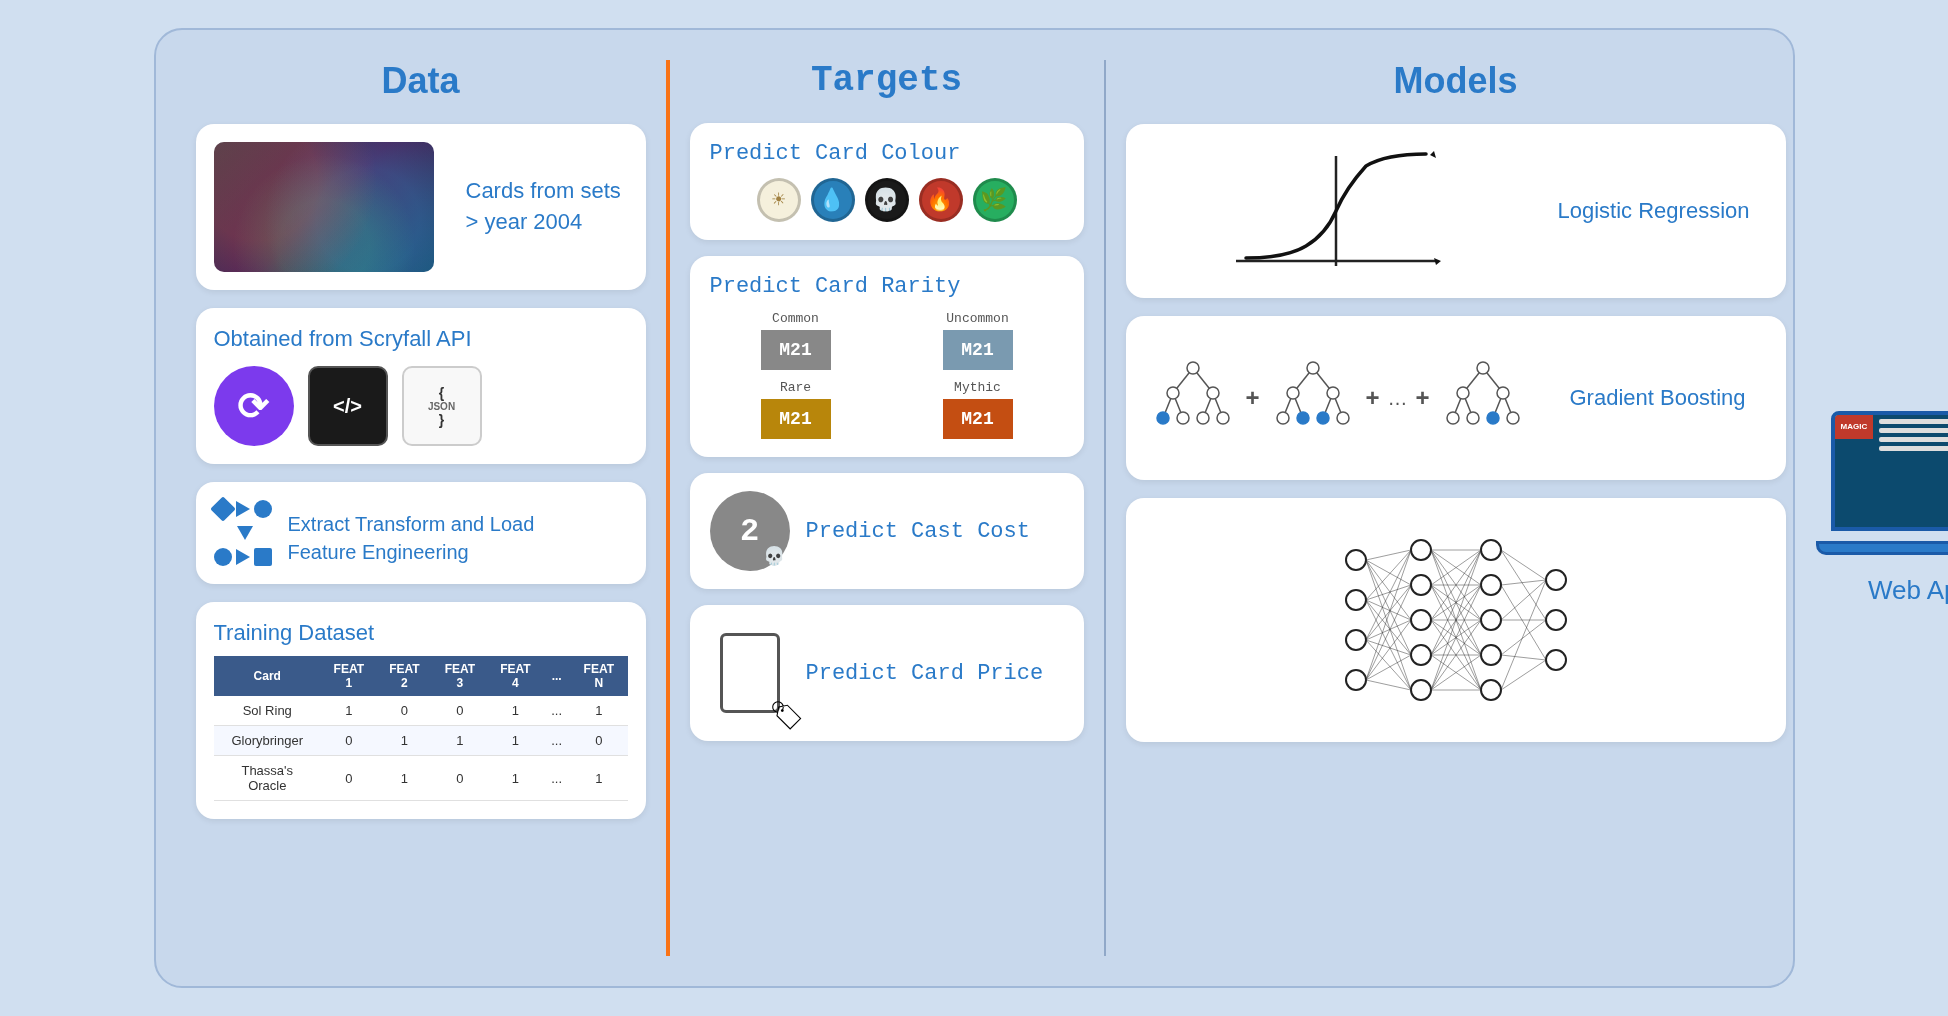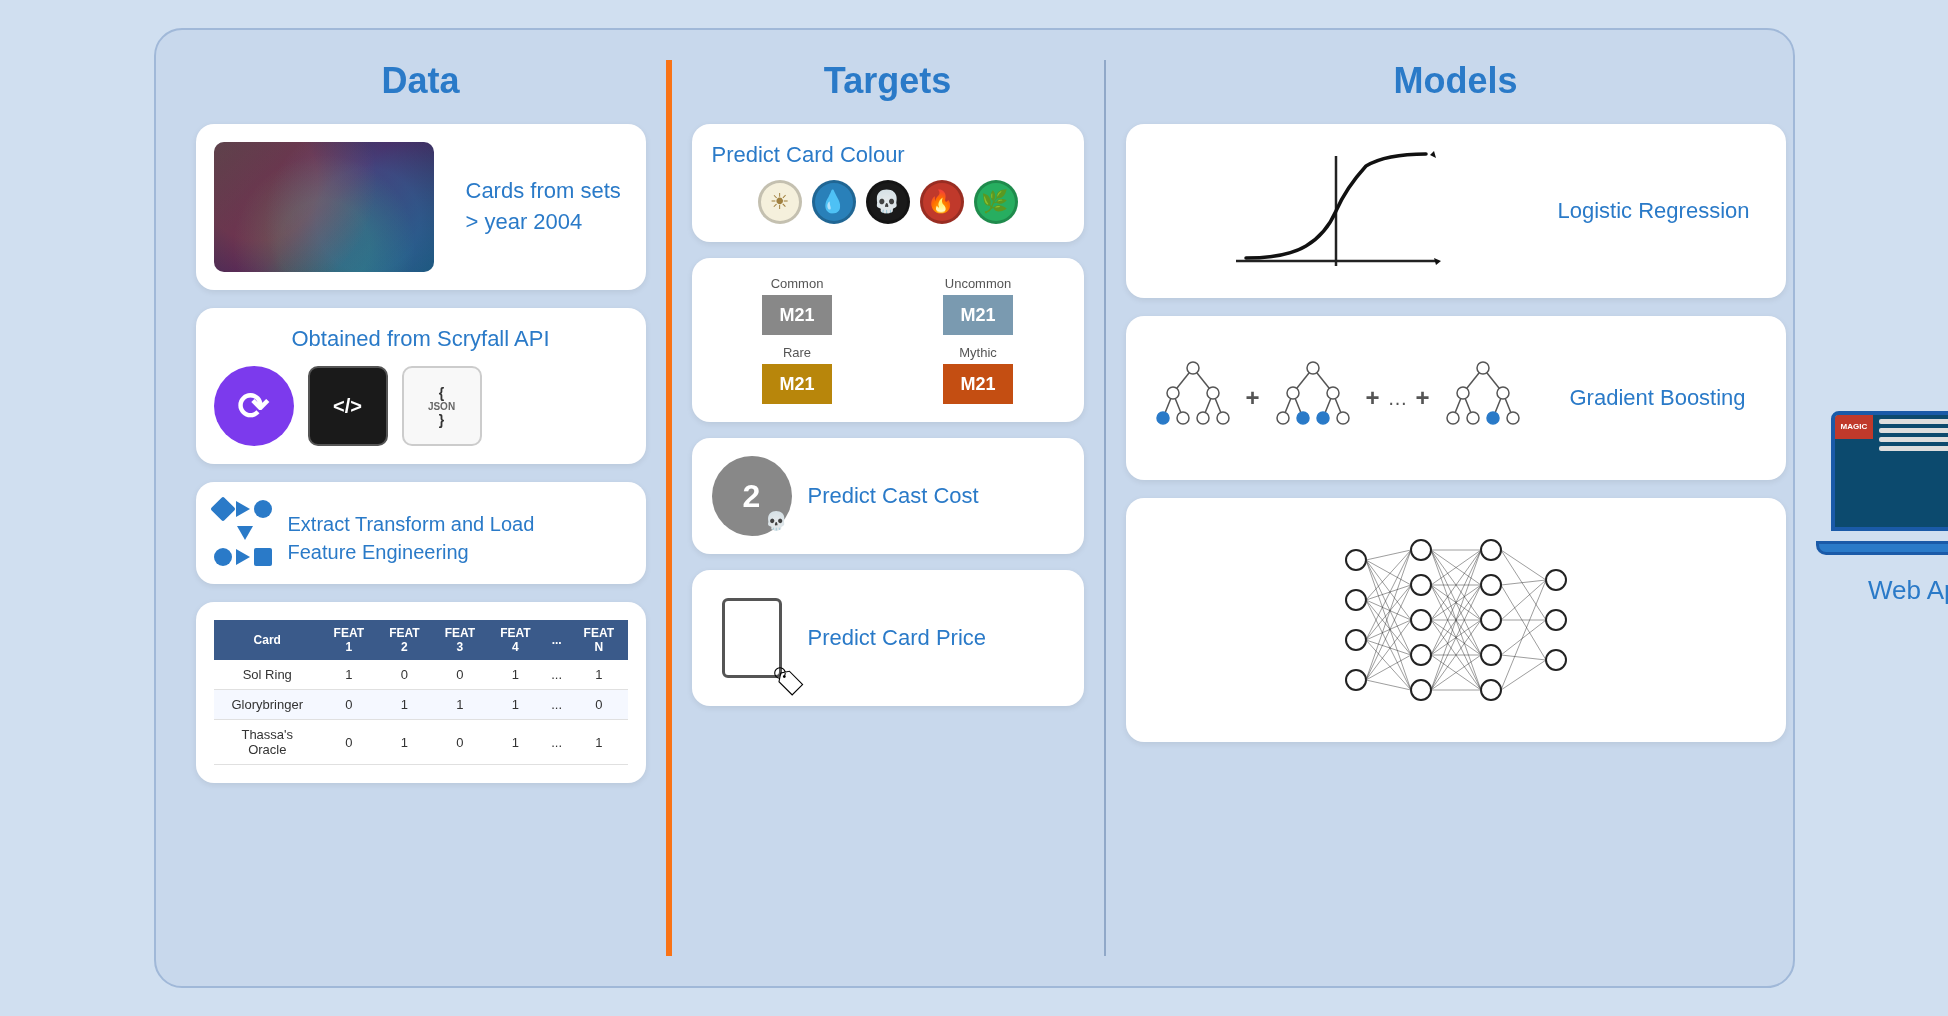--- a/index.html
+++ b/index.html
@@ -24,21 +24,21 @@
       gap: 0;
       position: relative;
     }
     .column {
       display: flex;
       flex-direction: column;
       align-items: center;
       padding: 0 20px;
     }
     .col-data { width: 490px; flex-shrink: 0; }
-    .col-targets { width: 440px; flex-shrink: 0; border-left: 6px solid #f97316; border-right: 2px solid #90a8c8; }
+    .col-targets { width: 440px; flex-shrink: 0; border-left: 4px solid #f97316; border-right: 2px solid #90a8c8; font-family: Liberation Mono, monospace; }
     .col-models { width: 700px; flex-shrink: 0; }
     .col-webapp { width: 230px; flex-shrink: 0; display: flex; flex-direction: column; align-items: center; justify-content: center; }
 
     .col-header {
       font-size: 36px;
       font-weight: bold;
       color: #2a7ac8;
       margin-bottom: 22px;
       text-align: center;
     }
@@ -88,21 +88,20 @@
 
     .card-api {
       display: flex;
       flex-direction: column;
       gap: 10px;
     }
     .card-api-title {
       font-size: 22px;
       color: #2a7ac8;
       font-weight: 500;
-      text-align: center;
     }
     .api-icons {
       display: flex;
       gap: 14px;
       align-items: center;
       margin-top: 4px;
     }
     .api-icon {
       width: 80px;
       height: 80px;
@@ -461,20 +460,21 @@
         <div class="etl-row">
           <div class="circle"></div>
           <div class="arrow-right"></div>
           <div class="square"></div>
         </div>
       </div>
       <div class="etl-text">Extract Transform and Load<br>Feature Engineering</div>
     </div>
 
     <div class="card">
+      <div class="card-table-title">Training Dataset</div>
       <table class="data-table">
         <thead>
           <tr>
             <th>Card</th>
             <th>FEAT 1</th>
             <th>FEAT 2</th>
             <th>FEAT 3</th>
             <th>FEAT 4</th>
             <th>...</th>
             <th>FEAT N</th>
@@ -521,20 +521,21 @@
       <div class="mana-symbols">
         <div class="mana-sym mana-white">☀</div>
         <div class="mana-sym mana-blue">💧</div>
         <div class="mana-sym mana-black">💀</div>
         <div class="mana-sym mana-red">🔥</div>
         <div class="mana-sym mana-green">🌿</div>
       </div>
     </div>
 
     <div class="target-card">
+      <div class="target-title">Predict Card Rarity</div>
       <div class="rarity-grid">
         <div class="rarity-item">
           <div class="rarity-label">Common</div>
           <div class="rarity-badge rarity-common">M21</div>
         </div>
         <div class="rarity-item">
           <div class="rarity-label">Uncommon</div>
           <div class="rarity-badge rarity-uncommon">M21</div>
         </div>
         <div class="rarity-item">

